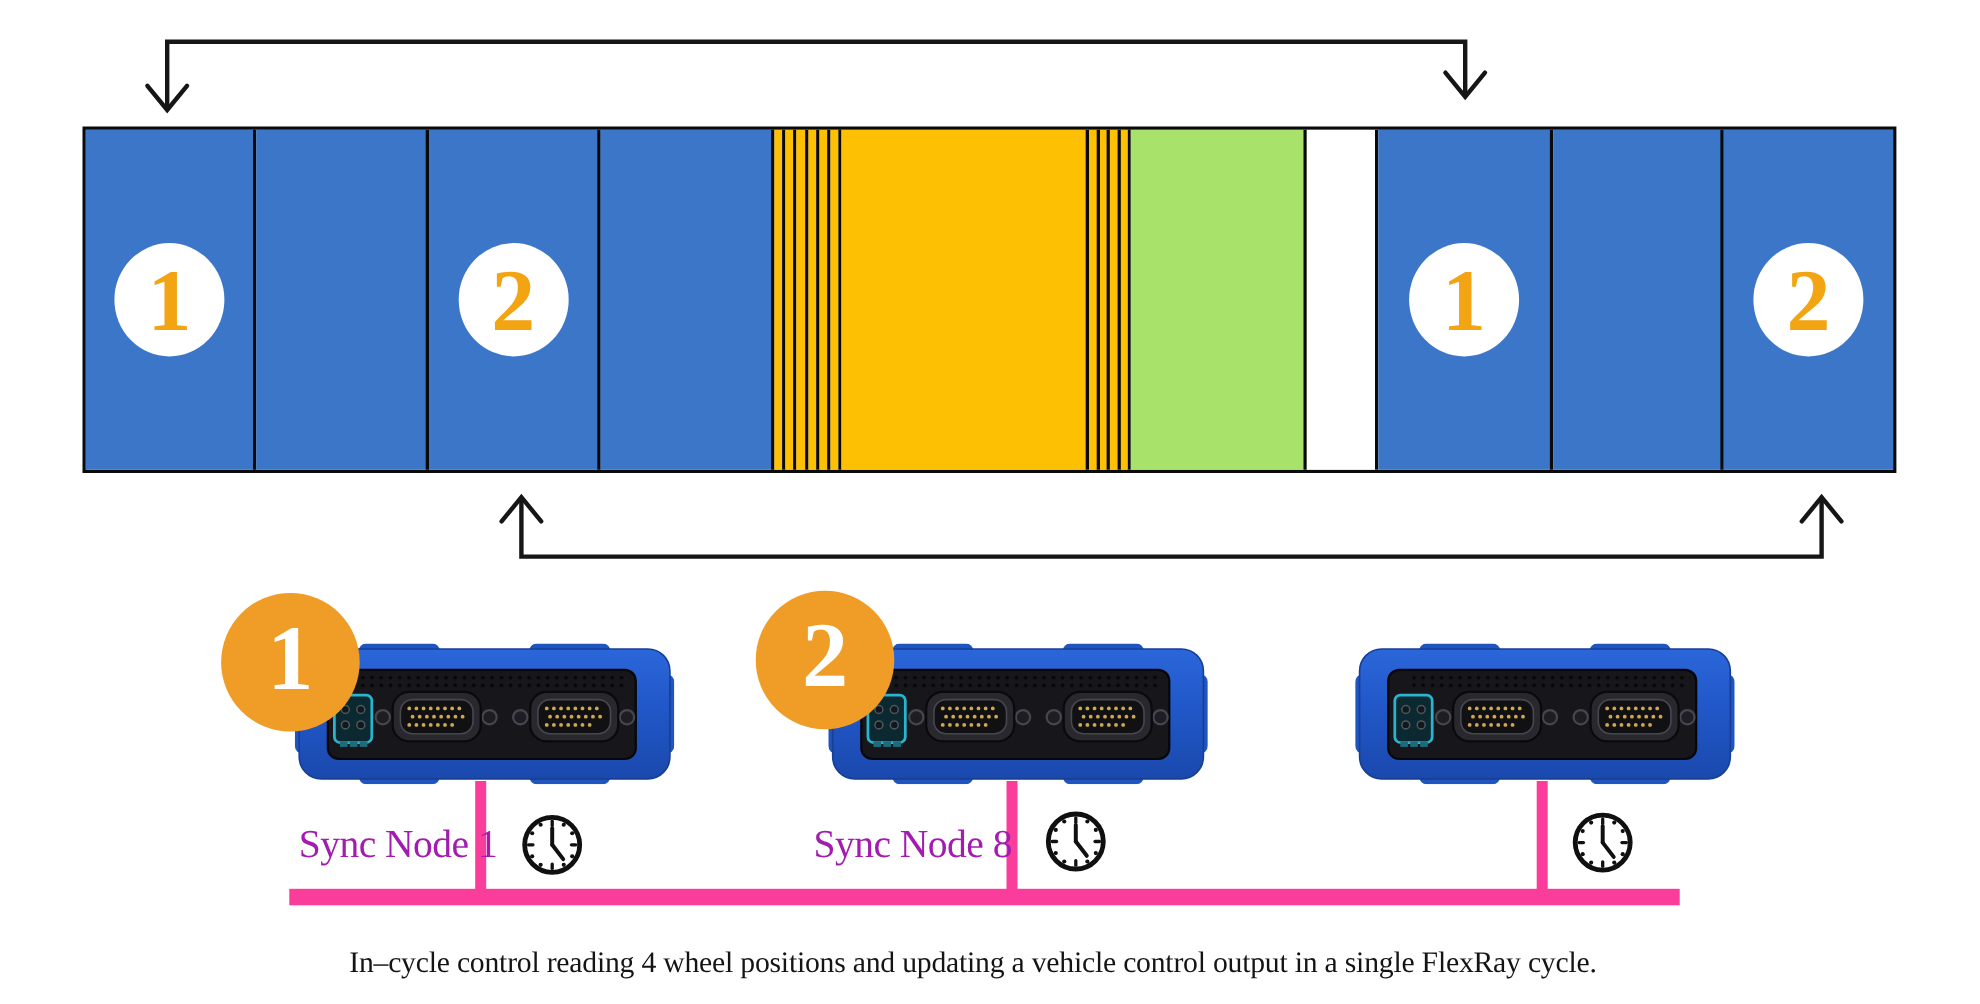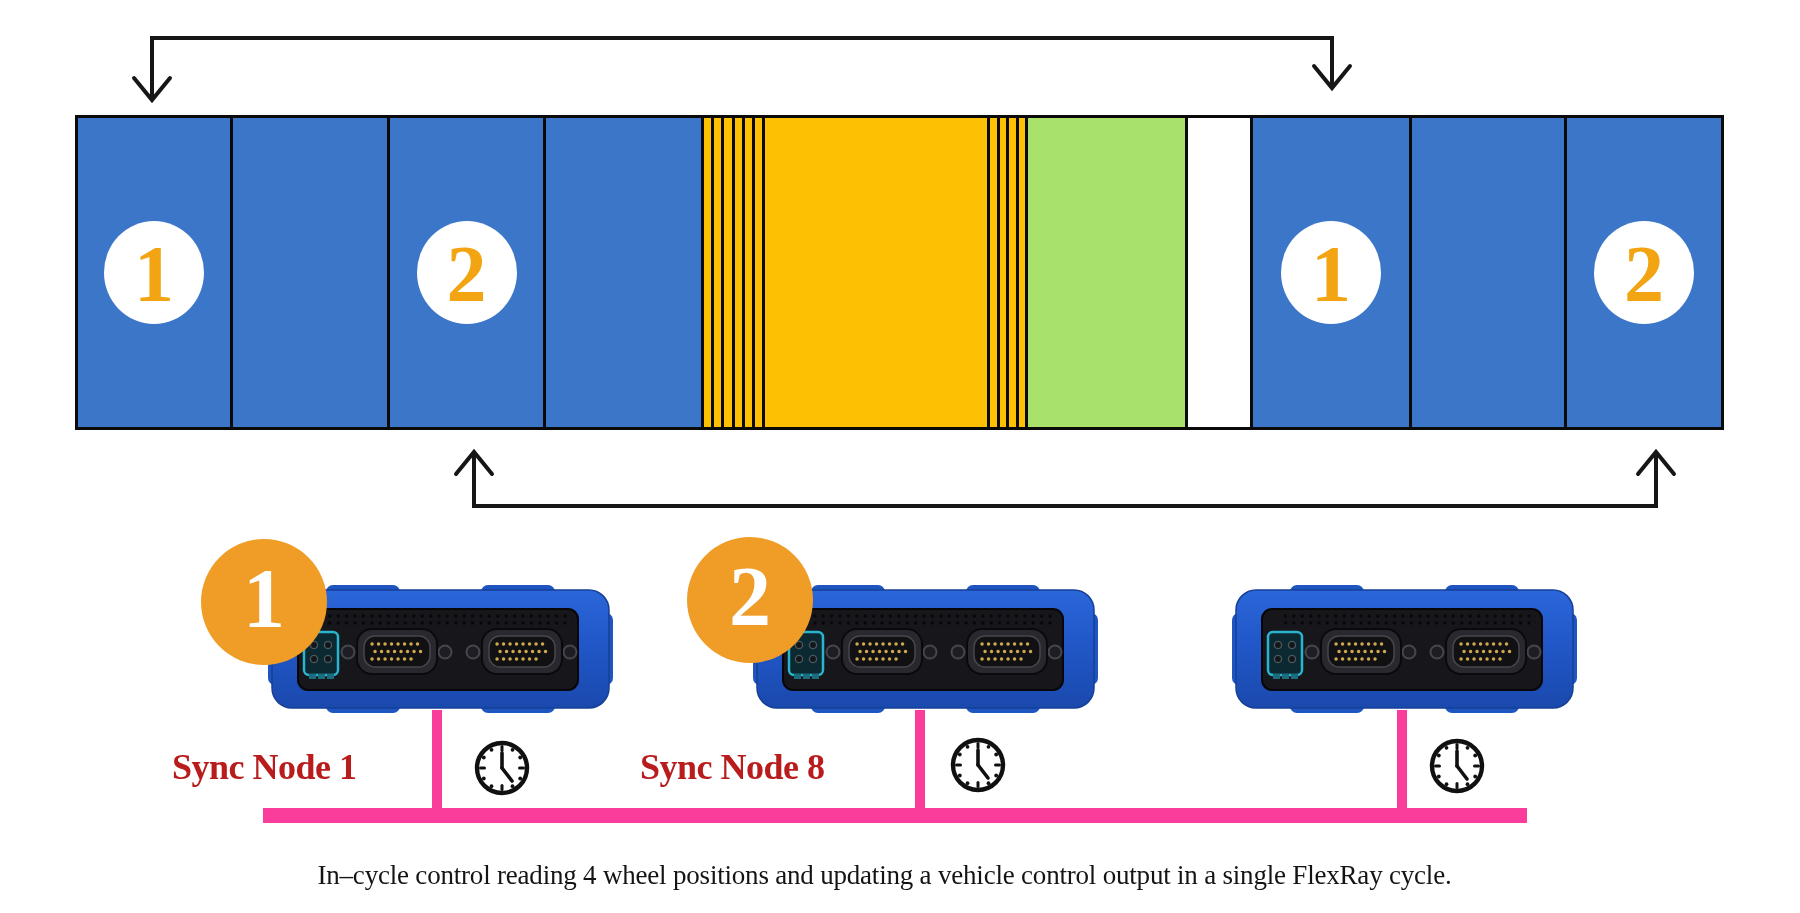--- a/index.html
+++ b/index.html
@@ -28,22 +28,22 @@
   
   .overlay{position:absolute;left:0;top:0;width:1800px;height:913px;pointer-events:none;}
 
   
   .drop{position:absolute;width:10px;height:101px;top:710px;background:#fa3c9b;}
   .bus{position:absolute;left:263px;top:808px;width:1264px;height:15px;background:#fa3c9b;}
   .device{position:absolute;top:585px;width:345px;height:128px;}
   .badge{position:absolute;width:126px;height:126px;border-radius:50%;background:#ef9d26;
          display:flex;align-items:center;justify-content:center;
          color:#fff;font-size:84px;font-weight:bold;line-height:1;padding-bottom:6px;box-sizing:border-box;}
-  .node-label{position:absolute;top:746px;width:280px;text-align:left;
-         font-size:36px;font-weight:bold;color:#b91c1c;letter-spacing:-0.5px;}
+  .node-label{position:absolute;top:746px;width:280px;text-align:right;
+         font-size:36px;font-weight:normal;color:#a21caf;letter-spacing:-0.5px;}
   .clock{position:absolute;width:64px;height:64px;}
 
   .caption{position:absolute;left:0;top:860px;width:1769px;text-align:center;
          font-size:27px;color:#141414;letter-spacing:-0.2px;}
 </style>
 </head>
 <body>
 
 <svg width="0" height="0" style="position:absolute">
   <defs>

